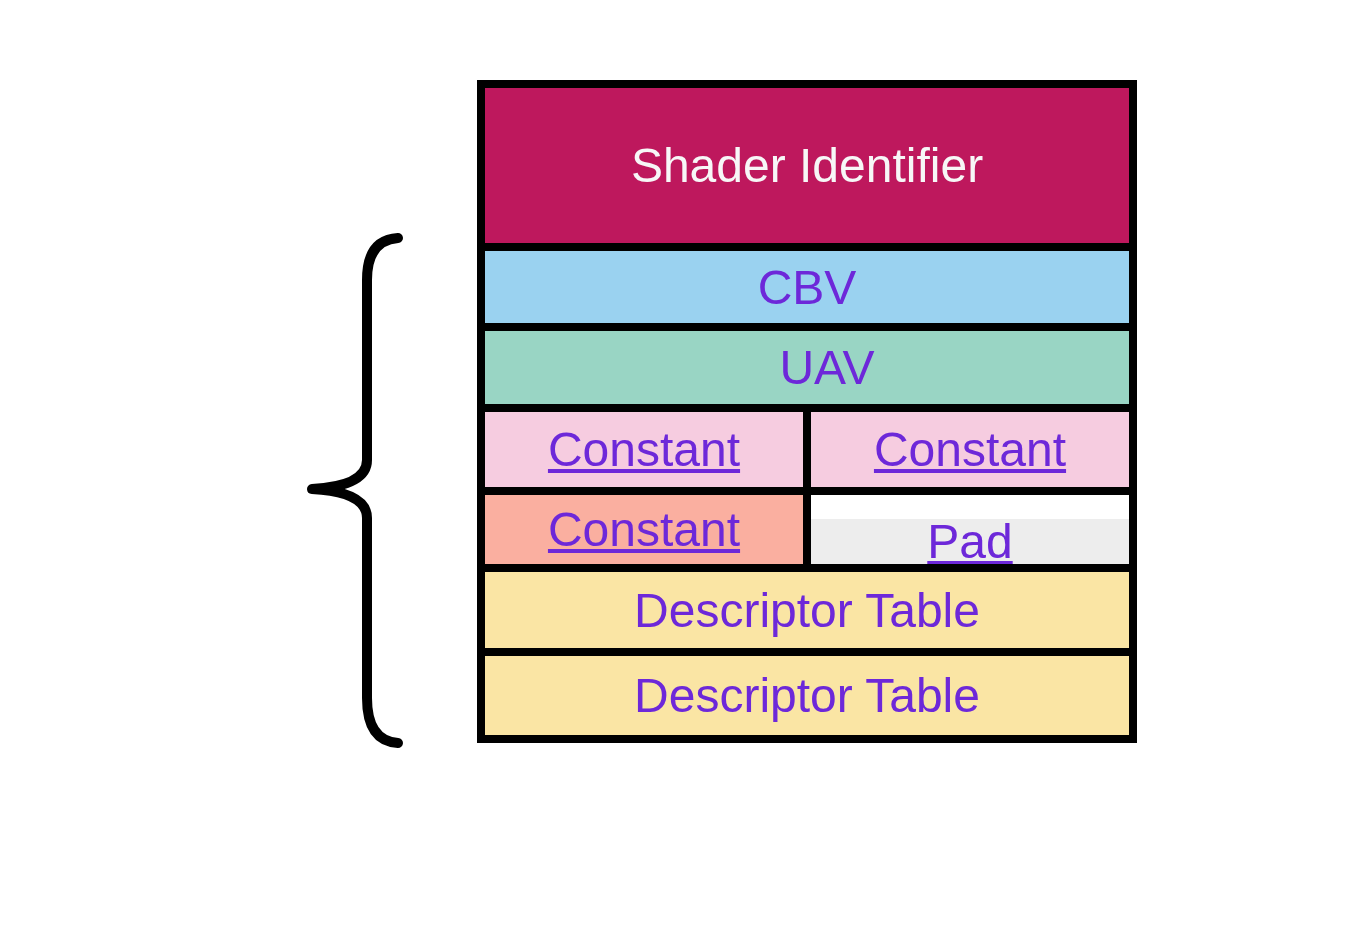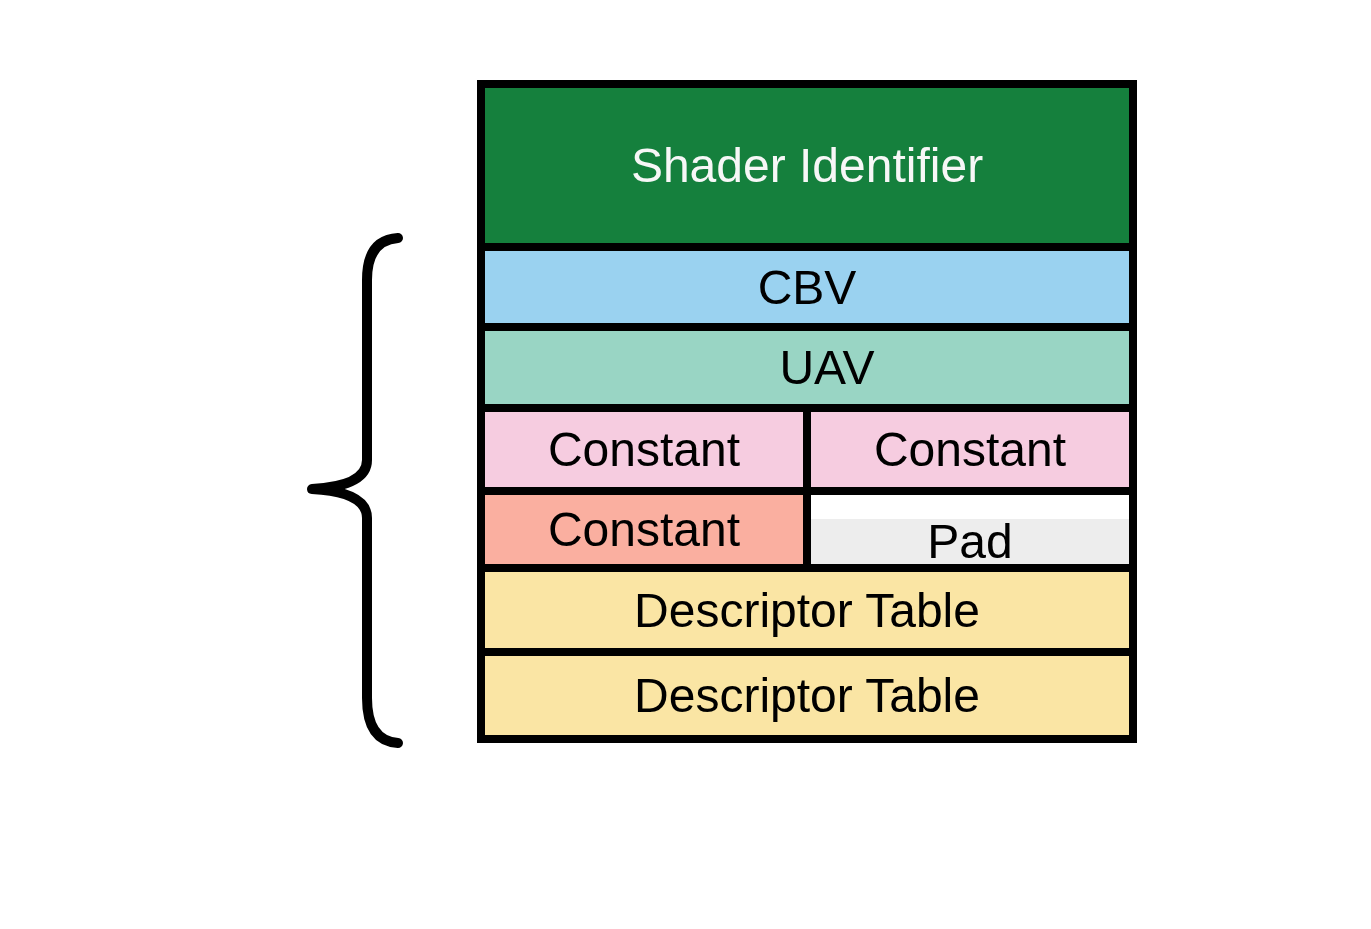--- a/index.html
+++ b/index.html
@@ -42,37 +42,38 @@
     box-sizing: border-box;
     border: 8px solid #000000;
     display: flex;
     flex-direction: column;
   }
   .row {
     display: flex;
     align-items: center;
     justify-content: center;
     font-size: 48px;
-    color: #000000;
+    color: #6d28d9;
     box-sizing: content-box;
   }
   .row + .row { border-top: 8px solid #000000; }
   .r-header { height: 155px; color: #f7f7f7; }
   .r-cbv    { height: 72px; }
   .r-uav    { height: 73px; }
   .r-c1     { height: 75px; }
   .r-c2     { height: 69px; }
   .r-d1     { height: 76px; }
   .r-d2     { height: 79px; }
   .row.split { padding: 0; align-items: stretch; }
   .cell {
     flex: 1 1 0;
     display: flex;
     align-items: center;
     justify-content: center;
+    text-decoration: underline;
   }
   .cell.first { border-right: 8px solid #000000; }
   
   .caption {
     position: absolute;
     left: 333px;
     top: 824px;
     font-size: 31px;
     letter-spacing: 0.2px;
     color: #6e7b87;
@@ -83,21 +84,21 @@
 
 <div class="page">
 
 
   <svg class="brace" viewBox="0 0 120 525" xmlns="http://www.w3.org/2000/svg">
     <path d="M 108 10 Q 77 12 77 52 L 77 232 Q 77 258 22 261 Q 77 264 77 290 L 77 470 Q 77 513 108 515" fill="none" stroke="#000000" stroke-width="10" stroke-linecap="round" stroke-linejoin="round"></path>
   </svg>
 
   <div class="record-table">
 
-    <div class="row r-header" style="background-color: #15803d;">
+    <div class="row r-header" style="background-color: #be185d;">
       <span>Shader Identifier</span>
     </div>
 
     <div class="row r-cbv" style="background-color: rgb(154, 210, 240);">
       <span>CBV</span>
     </div>
 
     <div class="row r-uav" style="background-color: rgb(153, 213, 196); padding-left: 40px;">
       <span>UAV</span>
     </div>

